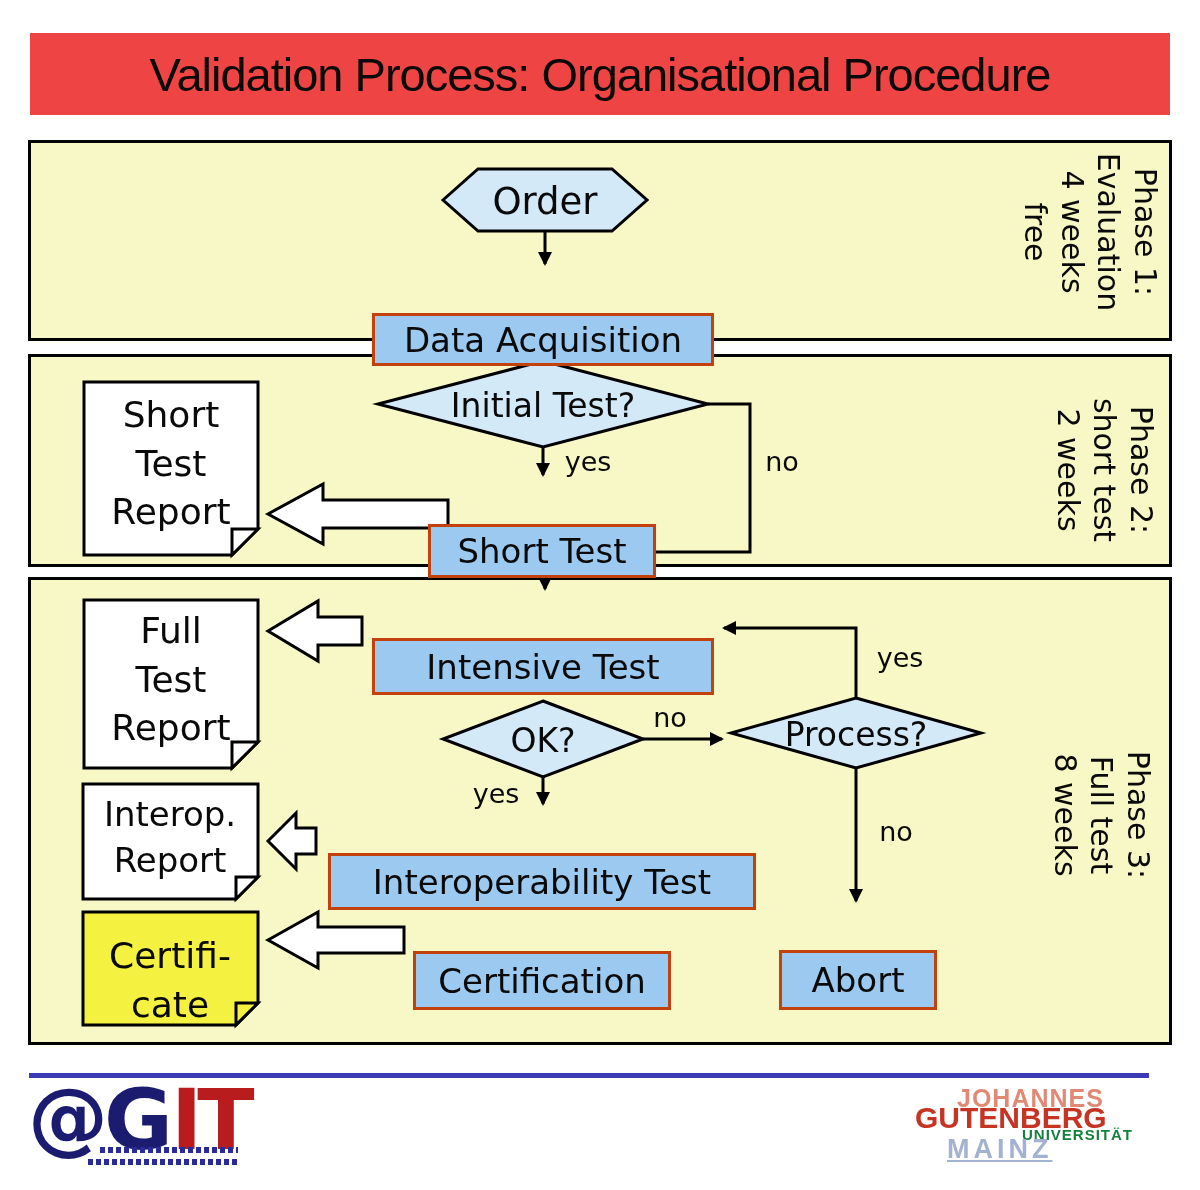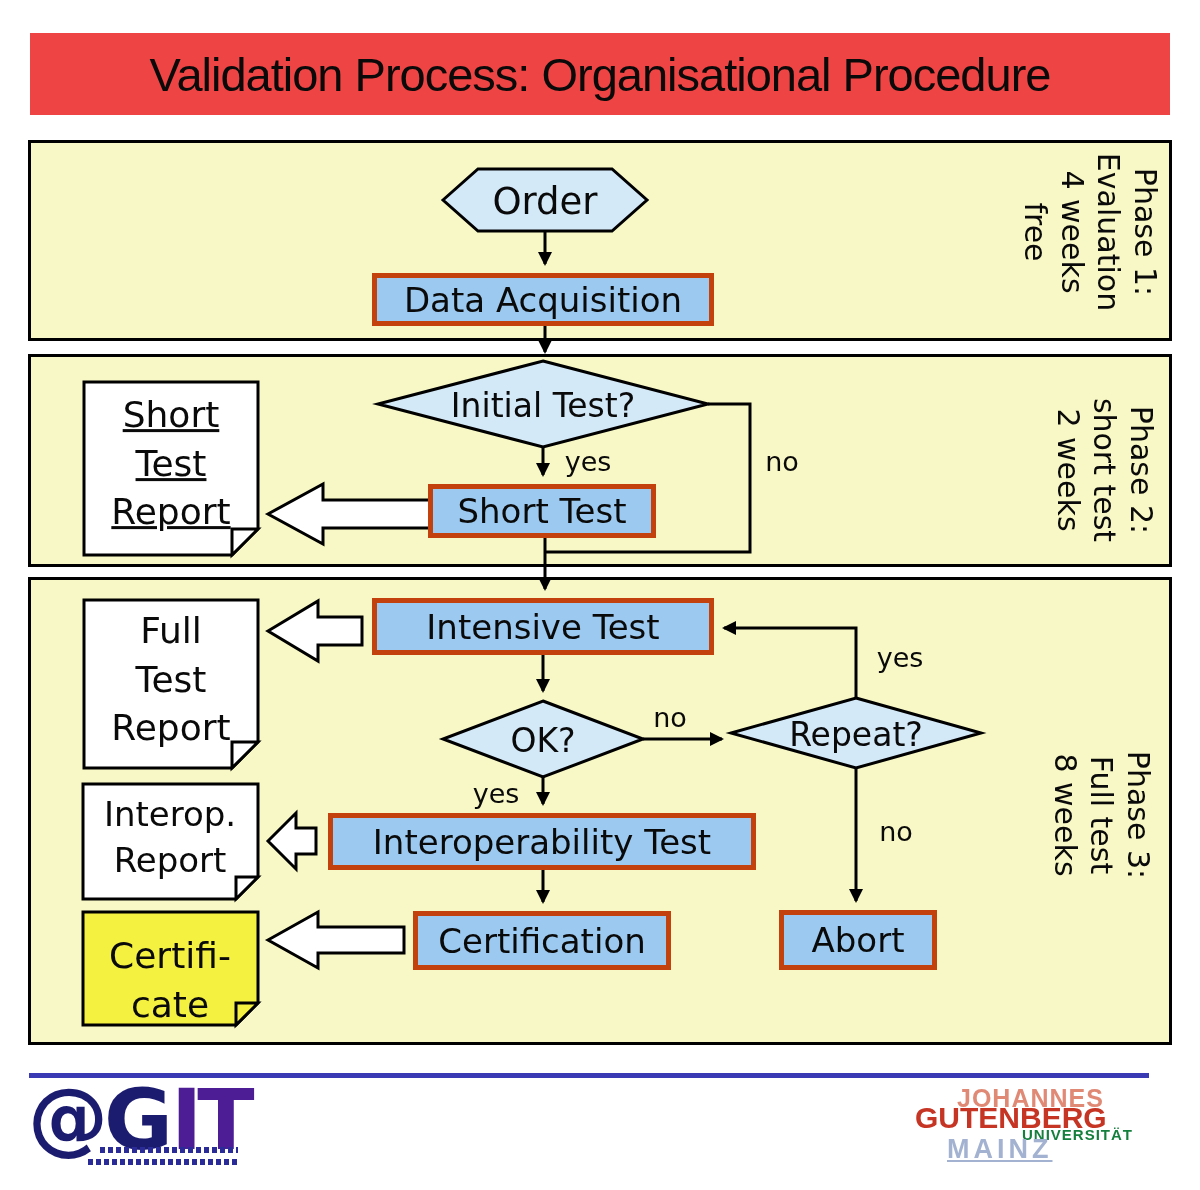--- a/index.html
+++ b/index.html
@@ -24,40 +24,40 @@
   #phase2{left:28px;top:354px;width:1144px;height:213px;}
   #phase3{left:28px;top:577px;width:1144px;height:468px;}
   .phase-label{
     white-space:pre;text-align:center;font-size:30px;line-height:1.22;
     transform:translate(-50%,-50%) rotate(90deg);color:#0a0a0a;
   }
   
   #shape-layer{left:0;top:0;width:1200px;height:1190px;z-index:2;}
   
   .proc{
-    background:#9cc9f0;border:5px solid #c2410c;box-sizing:border-box;z-index:3;
+    background:#9cc9f0;border:3px solid #c2410c;box-sizing:border-box;z-index:3;
     display:flex;align-items:center;justify-content:center;
-    font-size:34px;white-space:nowrap;color:#0a0a0a;
+    font-size:34px;white-space:nowrap;color:#0a0a0a;margin-top:40px;
   }
   
   .shape-label{
     z-index:4;transform:translate(-50%,-50%);text-align:center;
     white-space:pre-line;color:#0a0a0a;
   }
   .edge-label{
     z-index:4;transform:translate(-50%,-50%);font-size:27px;color:#0a0a0a;
     white-space:nowrap;
   }
   
   #divider{left:29px;top:1073px;width:1120px;height:5px;background:#3a3ab4;z-index:1;}
   #agit-logo{left:28px;top:1078px;z-index:3;display:flex;align-items:flex-start;
     font-family:"DejaVu Sans",sans-serif;line-height:1;}
   #agit-at{font-size:80px;font-weight:700;color:#1b1b70;}
   #agit-g{font-size:84px;font-weight:800;color:#1b1b70;margin-left:-4px;}
-  #agit-it{font-size:84px;font-weight:800;color:#4c1d95;letter-spacing:-5px;margin-left:-2px;}
+  #agit-it{font-size:84px;font-weight:800;color:#b91c1c;letter-spacing:-5px;margin-left:-2px;}
   .agit-tagline{z-index:3;height:6px;
     background:repeating-linear-gradient(90deg,#2a2a99 0 5px,rgba(42,42,153,0) 5px 8px);}
   #tagline1{left:100px;top:1147px;width:138px;}
   #tagline2{left:88px;top:1159px;width:152px;}
   .uni{z-index:3;font-family:"Liberation Sans",sans-serif;font-weight:bold;white-space:nowrap;line-height:1;}
   #uni-johannes{left:957px;top:1086px;font-size:25px;color:#e08a76;letter-spacing:1px;}
   #uni-gutenberg{left:915px;top:1103px;font-size:30px;color:#c63524;letter-spacing:0px;}
   #uni-universitaet{left:1022px;top:1127px;font-size:15px;color:#15803d;letter-spacing:1px;}
   #uni-mainz{left:947px;top:1136px;font-size:27px;color:#a3b2d0;letter-spacing:4px;text-decoration:underline;}
 </style>
@@ -134,22 +134,22 @@
   <div class="abs proc" style="left:372px;top:273px;width:342px;height:53px;">Data Acquisition</div>
   <div class="abs proc" style="left:428px;top:484px;width:228px;height:54px;">Short Test</div>
   <div class="abs proc" style="left:328px;top:813px;width:428px;height:57px;">Interoperability Test</div>
   <div class="abs proc" style="left:372px;top:598px;width:342px;height:57px;">Intensive Test</div>
   <div class="abs proc" style="left:413px;top:911px;width:258px;height:59px;">Certification</div>
   <div class="abs proc" style="left:779px;top:910px;width:158px;height:60px;">Abort</div>
 
   <div class="abs shape-label" style="left:545px;top:201px;font-size:37px;">Order</div>
   <div class="abs shape-label" style="left:543px;top:405px;font-size:33px;">Initial Test?</div>
   <div class="abs shape-label" style="left:543px;top:740px;font-size:33px;">OK?</div>
-  <div class="abs shape-label" style="left:856px;top:734px;font-size:33px;">Repeat?</div>
-  <div class="abs shape-label" style="left:171px;top:464px;font-size:36px;line-height:1.35;text-decoration:underline;">Short
+  <div class="abs shape-label" style="left:856px;top:734px;font-size:33px;">Process?</div>
+  <div class="abs shape-label" style="left:171px;top:464px;font-size:36px;line-height:1.35;">Short
 Test
 Report</div>
   <div class="abs shape-label" style="left:171px;top:680px;font-size:36px;line-height:1.35;">Full
 Test
 Report</div>
   <div class="abs shape-label" style="left:170px;top:838px;font-size:34px;line-height:1.35;">Interop.
 Report</div>
   <div class="abs shape-label" style="left:170px;top:965px;font-size:36px;line-height:1.35;margin-top:16px;">Certifi-
 cate</div>
 

